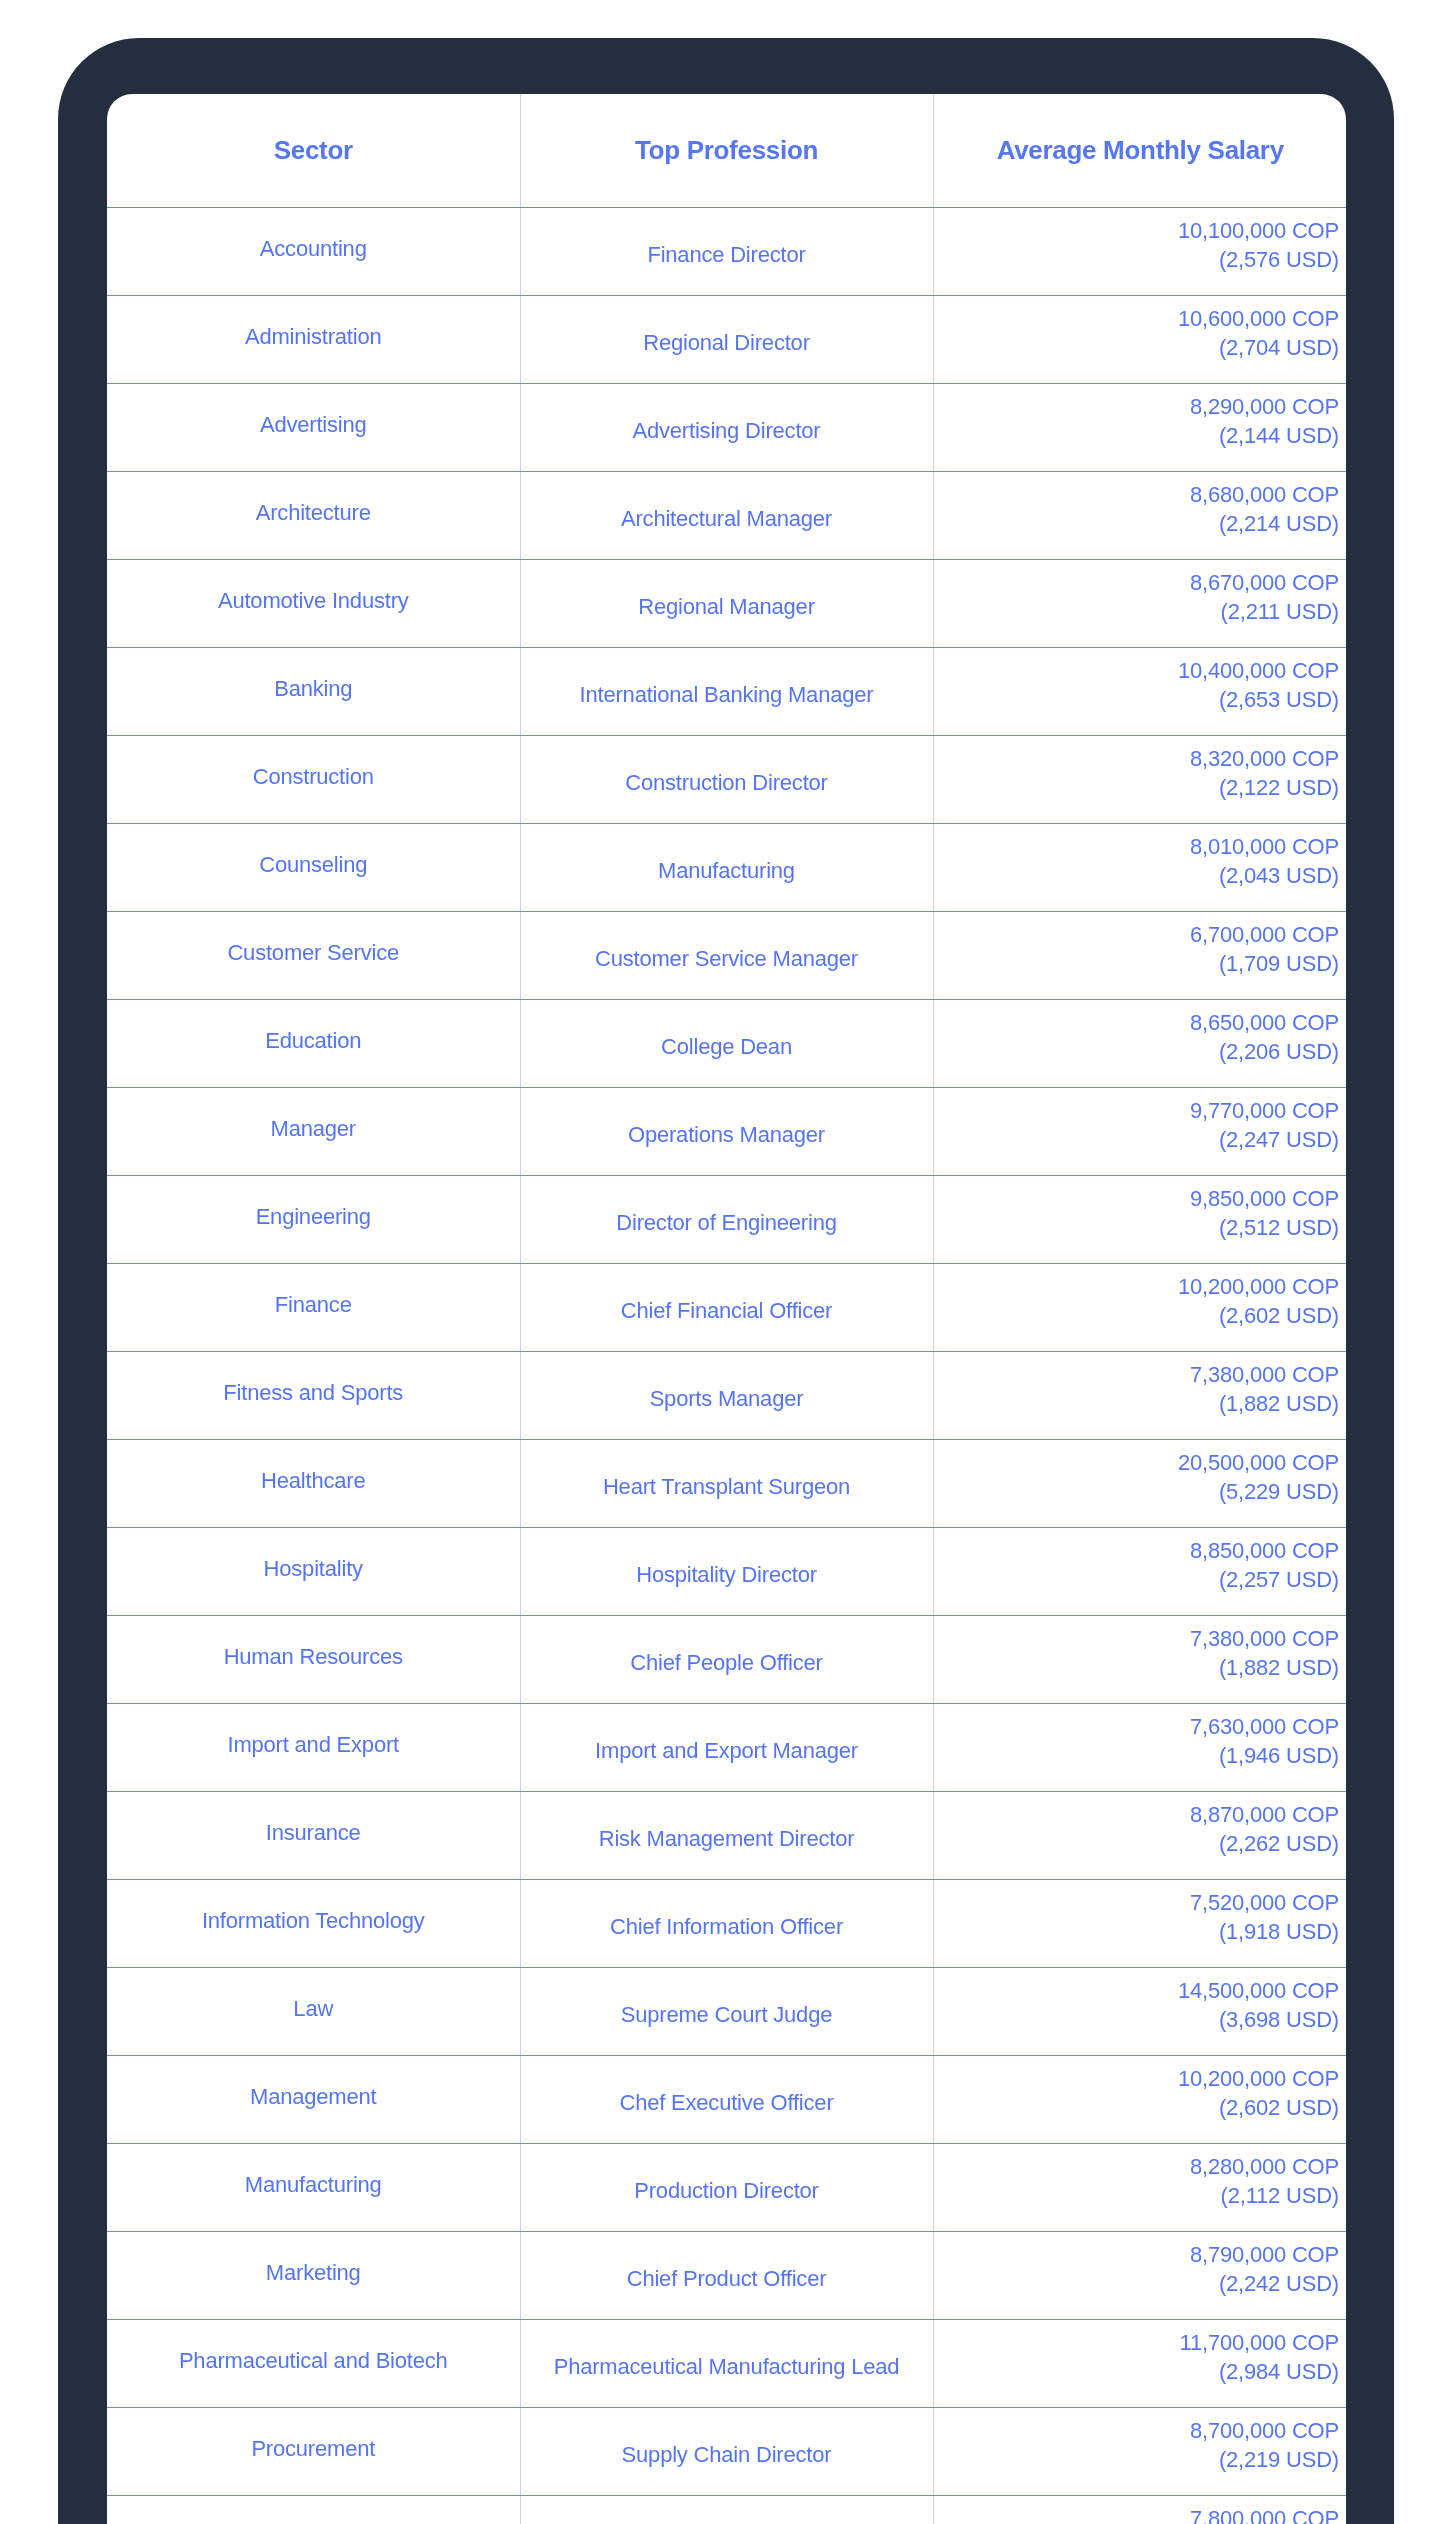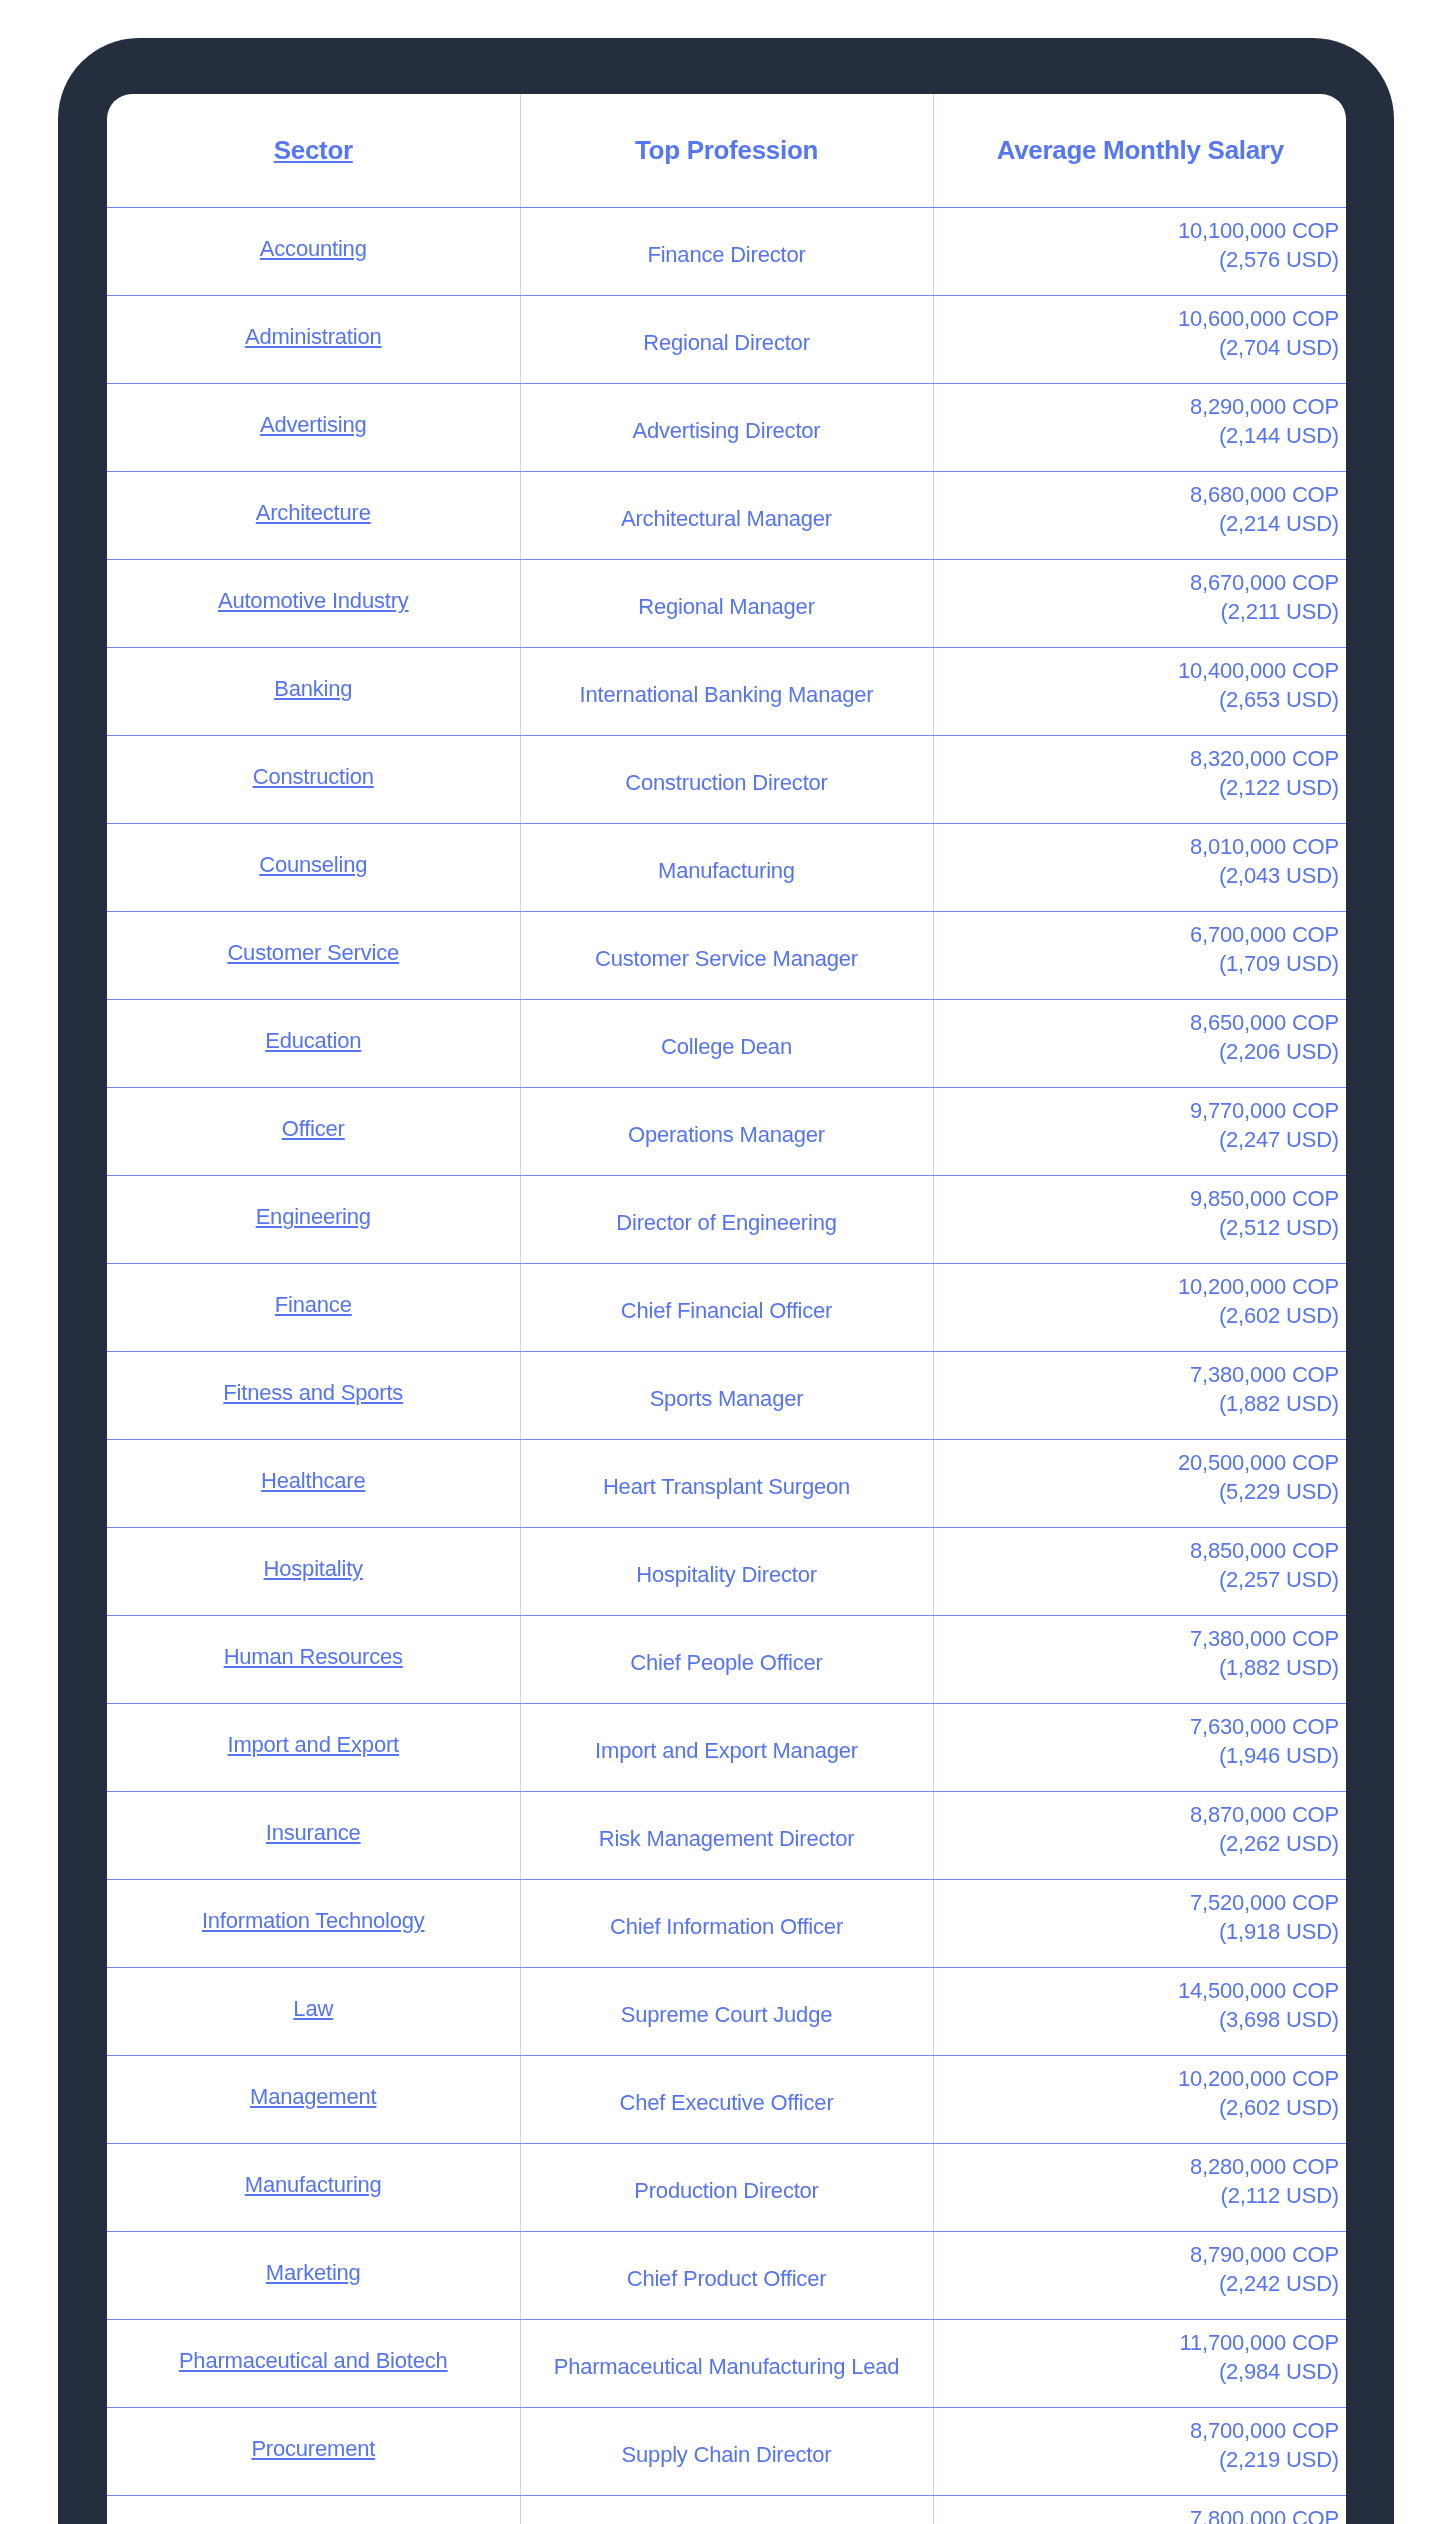--- a/index.html
+++ b/index.html
@@ -49,21 +49,21 @@
     font-size: 26px;
     color: #5677f5;
     text-align: center;
     vertical-align: middle;
     padding: 0 10px;
     border-bottom: 1.5px solid #6683f2;
     border-left: 1px solid #c7d0f6;
     letter-spacing: -0.3px;
   }
   .salary-table th:first-child,
-  .salary-table td:first-child { border-left: none; text-decoration: underline; }
+  .salary-table td:first-child { border-left: none; }
   .salary-table td {
     height: 73px;
     font-size: 22px;
     line-height: 29px;
     text-align: center;
     vertical-align: middle;
     padding: 0 8px;
     border-bottom: 1px solid #6f89f1;
     border-left: 1px solid #c7d0f6;
     white-space: nowrap;
@@ -169,21 +169,21 @@
         </tr>
         <tr>
           <td class="col-sector">Education</td>
           <td class="col-profession">College Dean</td>
           <td class="col-salary">
             <span>8,650,000 COP</span>
             <span>(2,206 USD)</span>
           </td>
         </tr>
         <tr>
-          <td class="col-sector">Officer</td>
+          <td class="col-sector">Manager</td>
           <td class="col-profession">Operations Manager</td>
           <td class="col-salary">
             <span>9,770,000 COP</span>
             <span>(2,247 USD)</span>
           </td>
         </tr>
         <tr>
           <td class="col-sector">Engineering</td>
           <td class="col-profession">Director of Engineering</td>
           <td class="col-salary">

